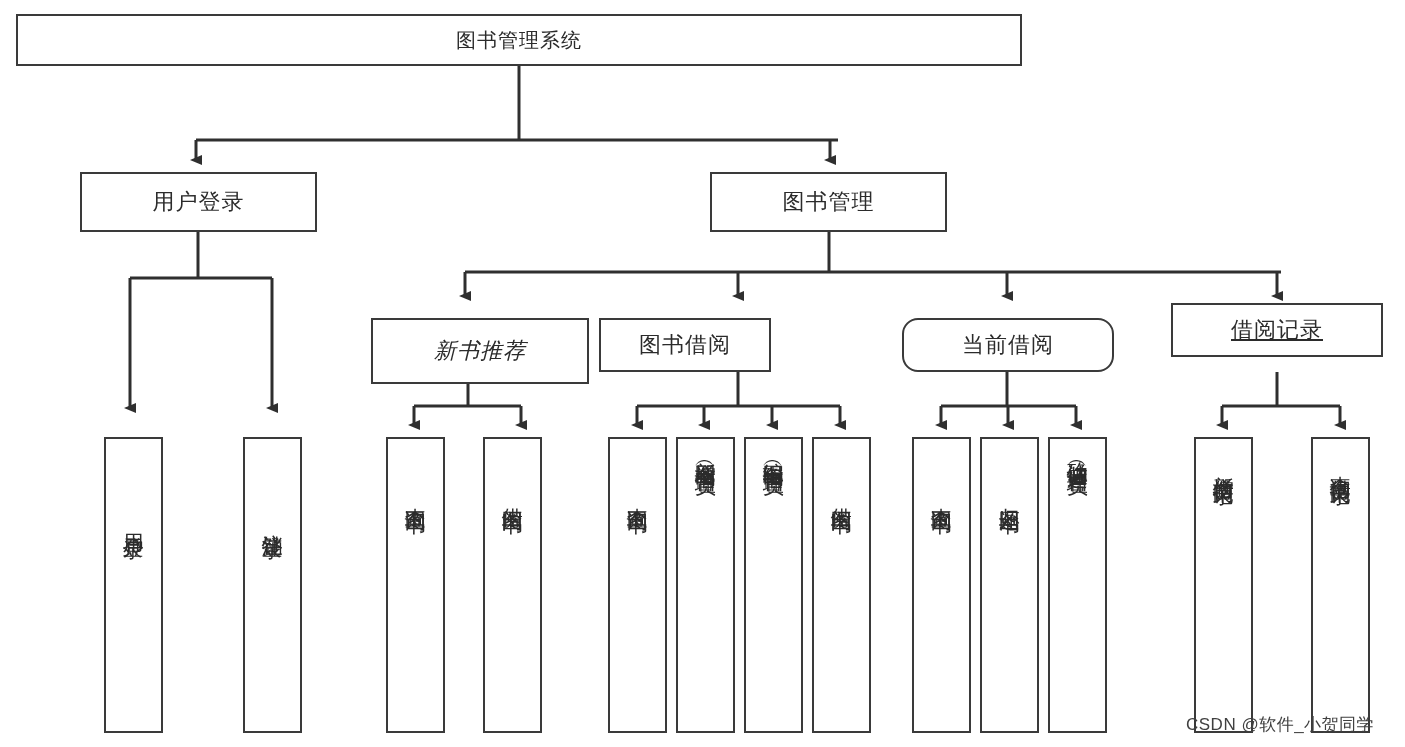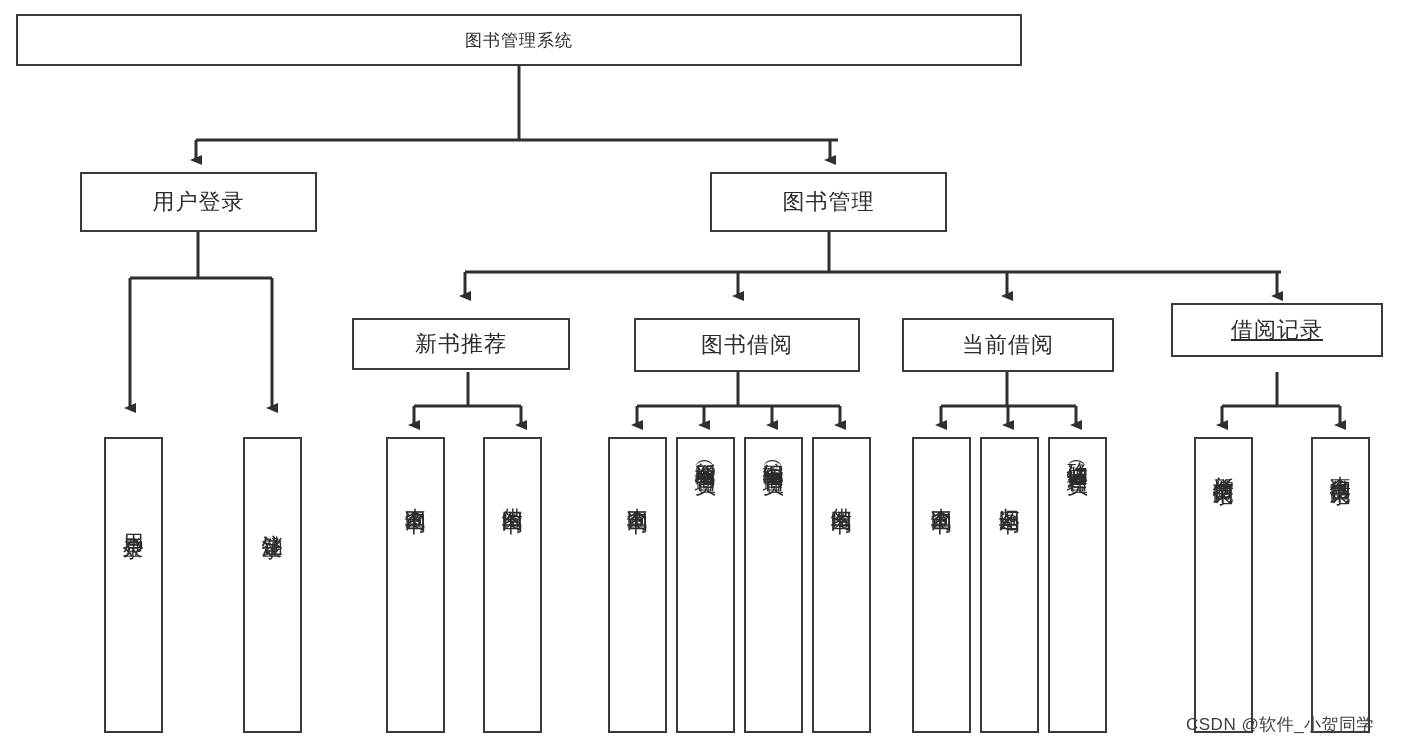--- a/index.html
+++ b/index.html
@@ -34,21 +34,21 @@
     align-items: center;
     justify-content: center;
     color: #2b2b2b;
   }
   .node-h {
     font-size: 22px;
     letter-spacing: 1px;
     white-space: nowrap;
   }
   .node-root {
-    font-size: 17px;
+    font-size: 20px;
   }
   .leaf {
     position: absolute;
     box-sizing: border-box;
     border: 2.5px solid #3a3a3a;
     background: #ffffff;
     display: flex;
     align-items: flex-start;
     justify-content: center;
     overflow: hidden;
@@ -137,27 +137,27 @@
     <span>图书管理系统</span>
   </div>
 
   <div class="node node-h" style="left:80px; top:172px; width:237px; height:60px;">
     <span>用户登录</span>
   </div>
   <div class="node node-h" style="left:710px; top:172px; width:237px; height:60px;align-items:center;">
     <span>图书管理</span>
   </div>
 
-  <div class="node node-h" style="left:352px; top:318px; width:218px; height:52px;">
+  <div class="node node-h" style="left:371px; top:318px; width:218px; height:66px;font-style:italic;">
     <span>新书推荐</span>
   </div>
-  <div class="node node-h" style="left:634px; top:318px; width:226px; height:54px;">
+  <div class="node node-h" style="left:599px; top:318px; width:172px; height:54px;">
     <span>图书借阅</span>
   </div>
-  <div class="node node-h" style="left:902px; top:318px; width:212px; height:54px;">
+  <div class="node node-h" style="left:902px; top:318px; width:212px; height:54px;border-radius:16px;">
     <span>当前借阅</span>
   </div>
   <div class="node node-h" style="left:1171px; top:303px; width:212px; height:54px;text-decoration:underline;">
     <span>借阅记录</span>
   </div>
 
   <div class="leaf pad-top" style="left:104px; top:437px; width:59px; height:296px;">
     <span class="vtext">用户登录</span>
   </div>
   <div class="leaf pad-top" style="left:243px; top:437px; width:59px; height:296px;">

